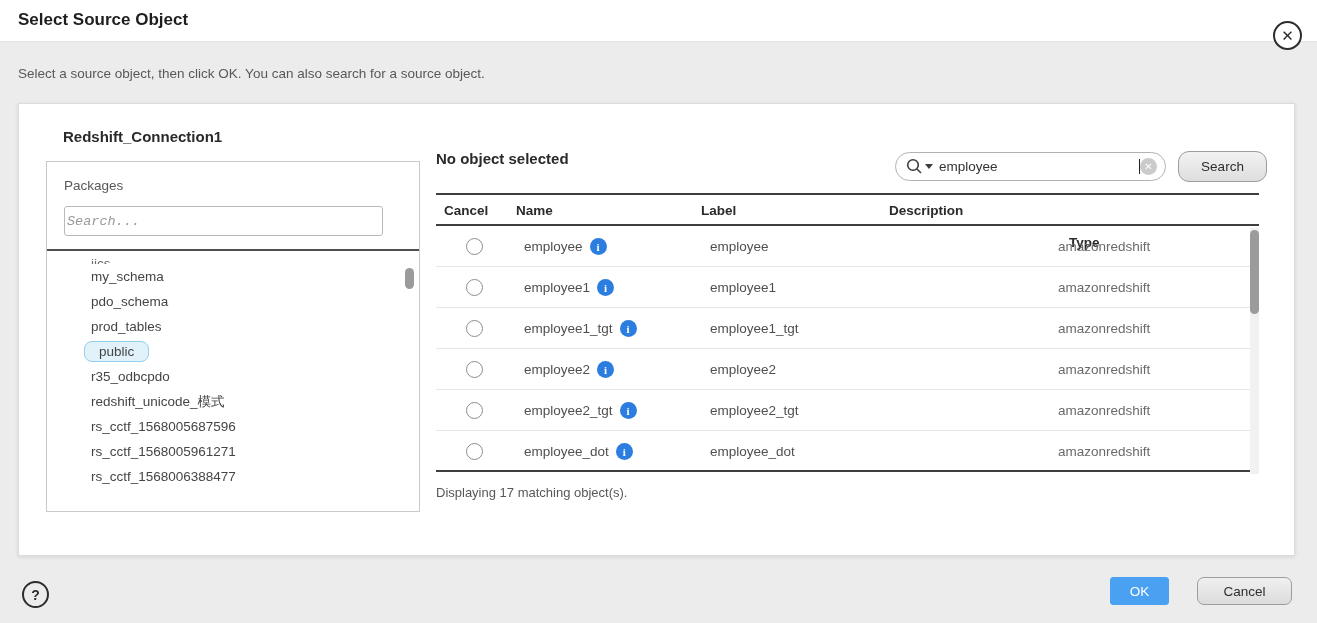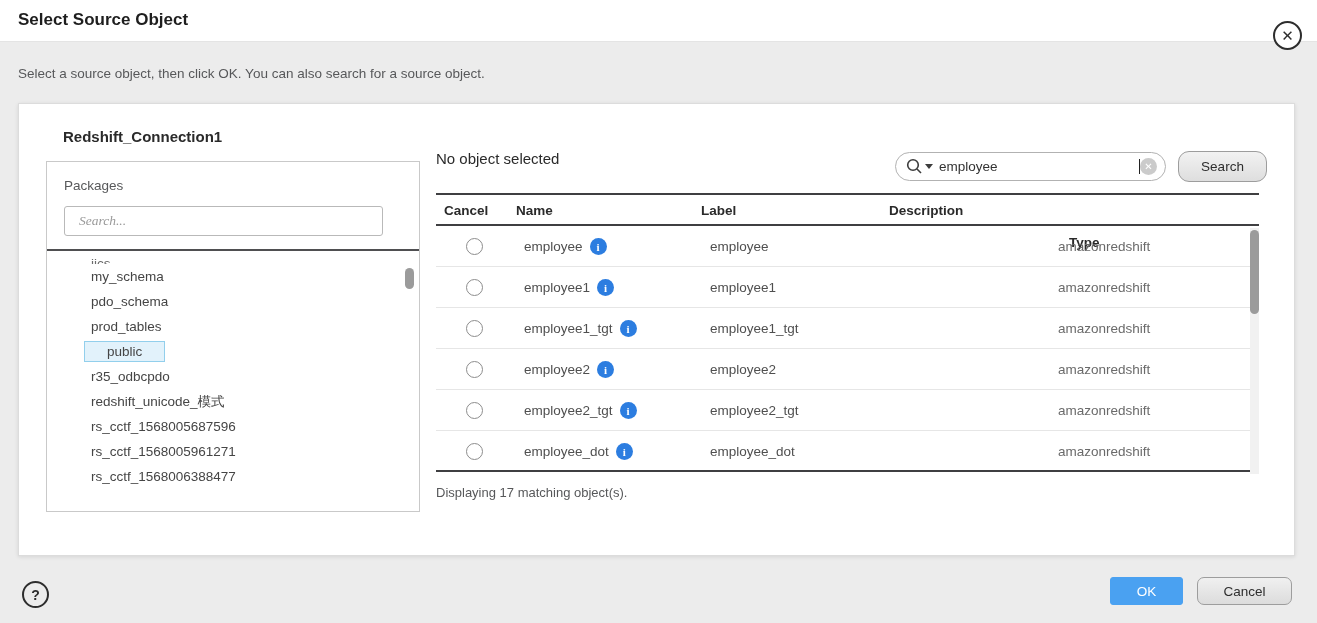--- a/index.html
+++ b/index.html
@@ -20,36 +20,36 @@
   .card { position:absolute; left:18px; top:103px; width:1277px; height:453px;
     background:#fff; border:1px solid #dcdcdc; box-shadow:0 1px 4px rgba(0,0,0,.10); }
 
   .conn-name { position:absolute; left:44px; top:24px; font-size:15px; font-weight:bold; color:#2a2a2a; }
 
   
   .pkg-panel { position:absolute; left:27px; top:57px; width:374px; height:351px;
     border:1px solid #c9c9c9; background:#fff; overflow:hidden; }
   .pkg-title { position:absolute; left:17px; top:16px; font-size:13.5px; color:#57585a; }
   .pkg-search { position:absolute; left:17px; top:44px; width:319px; height:30px;
-    border:1px solid #b9b9b9; border-radius:3px; padding:0 14px;
-    font-family:Liberation Serif, serif; font-size:13.5px; font-style:italic; color:#555; }
+    border:1px solid #b9b9b9; border-radius:3px; padding:0 2px;
+    font-family:Liberation Mono, monospace; font-size:13.5px; font-style:italic; color:#555; }
   .pkg-search::placeholder { color:#9a9a9a; font-style:italic; }
   .pkg-divider { position:absolute; left:0; top:87px; width:100%; height:0; border-top:2px solid #4f4f51; }
   .pkg-list { position:absolute; left:0; top:89px; width:100%; bottom:0; list-style:none; overflow:hidden; }
   .pkg-item { height:25px; line-height:25px; padding-left:44px; font-size:13.5px; color:#454545;
     white-space:nowrap; cursor:pointer; }
   .pkg-item.clipped { height:13px; overflow:hidden; }
   .pkg-item.clipped .pkg-label { display:inline-block; margin-top:-11px; color:#6a6a6a; }
   .pkg-item.selected .pkg-label { display:inline-block; line-height:19px;
-    background:#e2f2fb; border:1px solid #92cfec; border-radius:0; padding:0 22px; margin-left:-7px; }
+    background:#e2f2fb; border:1px solid #92cfec; border-radius:8px; padding:0 14px; margin-left:-7px; }
   .pkg-scroll-thumb { position:absolute; right:5px; top:106px; width:9px; height:21px;
     background:#9b9b9b; border-radius:5px; }
 
   
-  .sel-status { position:absolute; left:417px; top:46px; font-size:15px; font-weight:normal; color:#2a2a2a; }
+  .sel-status { position:absolute; left:417px; top:46px; font-size:15px; font-weight:bold; color:#2a2a2a; }
 
   .search-pill { position:absolute; left:876px; top:48px; width:271px; height:29px;
     border:1px solid #b2b2b2; border-radius:15px; background:#fff;
     display:flex; align-items:center; padding:0 8px 0 10px; }
   .mag-wrap { display:flex; align-items:center; margin-right:6px; cursor:pointer; }
   .mag-drop { width:0; height:0; border-left:4px solid transparent; border-right:4px solid transparent;
     border-top:5px solid #3c3c3c; margin-left:2px; }
   .pill-input { flex:1; border:none; outline:none; font-family:"Liberation Sans", sans-serif;
     font-size:13.5px; color:#333; background:transparent; }
   .caret { width:1px; height:15px; background:#222; margin-left:-2px; }
@@ -81,21 +81,21 @@
   .cell-desc  { position:absolute; left:461px; top:13px; font-size:13.5px; color:#4f4f4f; }
   .cell-type  { position:absolute; left:622px; top:13px; font-size:13.5px; color:#6a6a6a; }
 
   .tbl-scroll-track { position:absolute; left:1231px; top:124px; width:9px; height:246px; background:#f1f1f1; }
   .tbl-scroll-thumb { position:absolute; left:1231px; top:126px; width:9px; height:84px;
     background:#9b9b9b; border-radius:5px; }
 
   .tbl-footer { position:absolute; left:417px; top:381px; font-size:13px; color:#57585a; }
 
   
-  .ok-btn { position:absolute; left:1110px; top:577px; width:73px; height:28px;
+  .ok-btn { position:absolute; left:1110px; top:577px; width:59px; height:28px;
     background:#4aa1f1; border:1px solid #4aa1f1; border-radius:3px;
     font-family:"Liberation Sans", sans-serif; color:#fff; font-size:13.5px; cursor:pointer; }
   .cancel-btn { position:absolute; left:1197px; top:577px; width:95px; height:28px;
     background:linear-gradient(#f0f0f0,#dcdcdc); border:1px solid #9d9d9d; border-radius:7px;
     font-family:"Liberation Sans", sans-serif; color:#2e2e2e; font-size:13.5px; cursor:pointer; }
   .help-btn { position:absolute; left:22px; top:581px; width:27px; height:27px;
     border:2px solid #2d2d2d; border-radius:50%; background:transparent; color:#2d2d2d;
     font-size:14px; font-weight:bold; display:flex; align-items:center; justify-content:center; cursor:pointer; }
 </style>
 </head>

